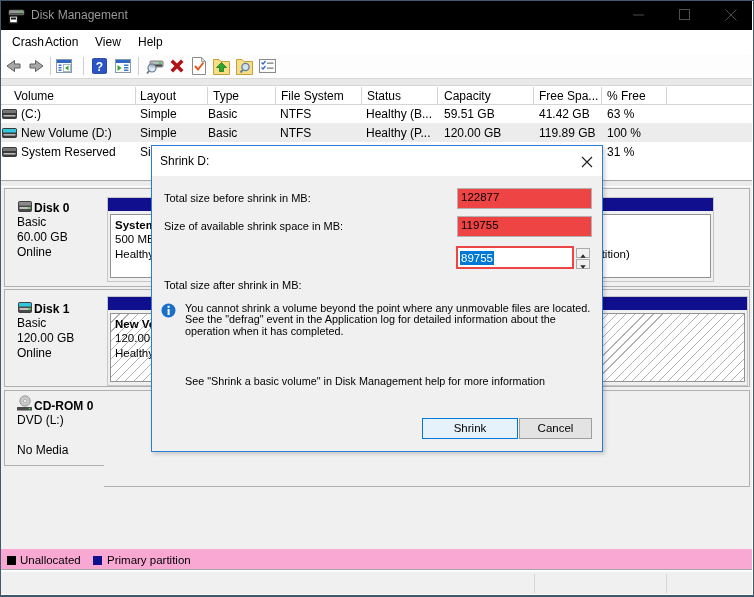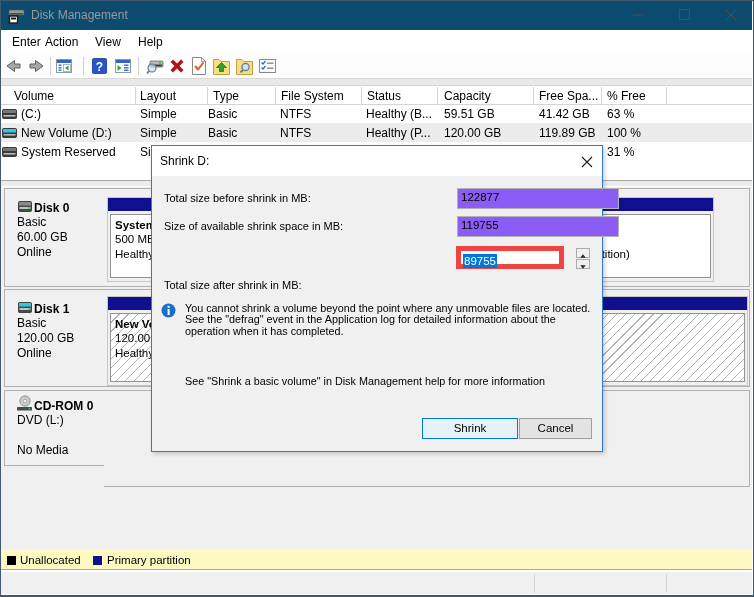--- a/index.html
+++ b/index.html
@@ -2,21 +2,21 @@
 <html><head>
 <meta charset="utf-8">
 <style>
 * { margin:0; padding:0; box-sizing:border-box; }
 html,body { width:754px; height:597px; overflow:hidden; }
 body { font-family:"Liberation Sans", sans-serif; font-size:12px; color:#000; background:#fff; position:relative; }
 .abs { position:absolute; }
 #win { position:absolute; left:0; top:0; width:754px; height:597px; background:#fff; }
 .wborder { position:absolute; background:#40596f; z-index:50; }
 
-#titlebar { position:absolute; left:0; top:0; width:752px; height:30px; background:#0c4a6e; }
+#titlebar { position:absolute; left:0; top:0; width:752px; height:30px; background:#000000; }
 #title-text { position:absolute; left:31px; top:8px; font-size:12px; color:#999; }
 .capbtn { position:absolute; top:0; width:45px; height:29px; }
 
 #menubar { position:absolute; left:0; top:30px; width:752px; height:24px; background:#fff; }
 #menubar span { position:absolute; top:5px; font-size:12px; color:#000; }
 
 #toolbar { position:absolute; left:0; top:54px; width:752px; height:24px; background:#fdfdfd; }
 .tsep { position:absolute; top:3px; width:1px; height:18px; background:#d0d0d0; }
 
 #band { position:absolute; left:0; top:78px; width:752px; height:7px; background:#e9e9e9; border-top:1px solid #d8d8d8;}
@@ -34,33 +34,33 @@
 .gcell { position:absolute; left:104px; width:646px; background:#f0f0f0; border:1px solid #b0b0b0; border-left:none; }
 .dtitle { font-weight:bold; font-size:12px; position:absolute; }
 .dtxt { font-size:12px; position:absolute; }
 
 .pblock { position:absolute; border:1px solid #c6c6c6; background:#f0f0f0; overflow:hidden; }
 .pbar { position:absolute; left:0; top:0; width:100%; height:13px; background:#10108e; }
 .pbody { position:absolute; left:2px; right:2px; top:16px; bottom:3px; background:#fff; border:1px solid #929292; }
 .ptxt { position:absolute; font-size:11.5px; white-space:nowrap; }
 .hatch { background-image:repeating-linear-gradient(135deg,#ffffff 0px,#ffffff 5.6px,#b2b2b2 5.6px,#b2b2b2 6.4px); }
 
-#legend { position:absolute; left:0; top:549px; width:752px; height:21px; background:#fef9c3; border-bottom:1px solid #a8a8a8; }
+#legend { position:absolute; left:0; top:549px; width:752px; height:21px; background:#f9a8d4; border-bottom:1px solid #a8a8a8; }
 .lsq { position:absolute; top:7px; width:9px; height:9px; }
 #legend span { position:absolute; top:5px; font-size:11.5px; }
 
 #status { position:absolute; left:0; top:571px; width:752px; height:23px; background:#f0f0f0; border-top:1px solid #fff; }
 .ssep { position:absolute; top:2px; width:1px; height:19px; background:#d5d5d5; }
 
 #dlg { position:absolute; left:151px; top:145px; width:452px; height:307px; background:#f0f0f0; border:1px solid #2a7cd4; box-shadow:2px 2px 4px rgba(0,0,0,0.18); }
 #dlg-title { position:absolute; left:0; top:0; width:450px; height:30px; background:#fff; }
 #dlg-title span { position:absolute; top:8px; font-size:12px; }
 .dlbl { position:absolute; left:12px; font-size:11px; white-space:nowrap; }
-.dbox { position:absolute; left:305px; width:162px; height:21px; background:#8b5cf6; border:1px solid #b2b2b2; font-size:11.5px; padding:2px 0 0 3px; }
-#spinbox { position:absolute; left:304px; top:100px; width:108px; height:23px; background:#fff; border:5px solid #ef4444; }
+.dbox { position:absolute; left:305px; width:135px; height:21px; background:#ef4444; border:1px solid #b2b2b2; font-size:11.5px; padding:2px 0 0 3px; }
+#spinbox { position:absolute; left:304px; top:100px; width:118px; height:23px; background:#fff; border:2px solid #ef4444; }
 #spin-sel { position:absolute; left:2px; top:3px; background:#0078d7; color:#fff; font-size:11.5px; padding:1px 1px 1px 1px; }
 .spbtn { position:absolute; left:424px; width:14px; height:10px; background:#f0f0f0; border:1px solid #ababab; }
 #dlg-info { position:absolute; left:33px; top:157px; font-size:10.8px; line-height:11.4px; white-space:nowrap; }
 #dlg-see { position:absolute; left:33px; top:229px; font-size:10.8px; white-space:nowrap; }
 .dbtn { position:absolute; top:272px; height:21px; font-size:11.5px; text-align:center; padding-top:3px; }
 #btn-shrink { left:270px; width:96px; background:#e5f1fb; border:1px solid #0078d7; }
 #btn-cancel { left:367px; width:73px; background:#e3e3e3; border:1px solid #9e9e9e; }
 </style>
 </head>
 <body>
@@ -82,21 +82,21 @@
         <line x1="18" y1="15" x2="29" y2="15" stroke="#4d4d4d" stroke-width="1"></line>
       </svg>
     <svg class="capbtn" style="left:661px" width="46" height="29">
         <rect x="18.5" y="9.5" width="10" height="10" fill="none" stroke="#4d4d4d" stroke-width="1"></rect>
       </svg>
     <svg class="capbtn" style="left:707px" width="46" height="29">
         <path d="M18.5 9.5 L29.5 20.5 M29.5 9.5 L18.5 20.5" stroke="#4d4d4d" stroke-width="1" fill="none"></path>
       </svg>
   </div>
   <div id="menubar">
-    <span style="left:12px">Enter</span>
+    <span style="left:12px">Crash</span>
     <span style="left:45px">Action</span>
     <span style="left:95px">View</span>
     <span style="left:138px">Help</span>
   </div>
   <div id="toolbar">
     <svg class="abs" style="left:5px;top:4px" width="17" height="16" viewBox="0 0 17 16">
       <path d="M9.5 2.5 V6 H15 V10 H9.5 V13.5 L2 8 Z" fill="#a7a7a7" stroke="#5e5e5e" stroke-width="1"></path>
     </svg>
     <svg class="abs" style="left:28px;top:4px" width="17" height="16" viewBox="0 0 17 16">
       <path d="M7.5 2.5 V6 H2 V10 H7.5 V13.5 L15 8 Z" fill="#a7a7a7" stroke="#5e5e5e" stroke-width="1"></path>

